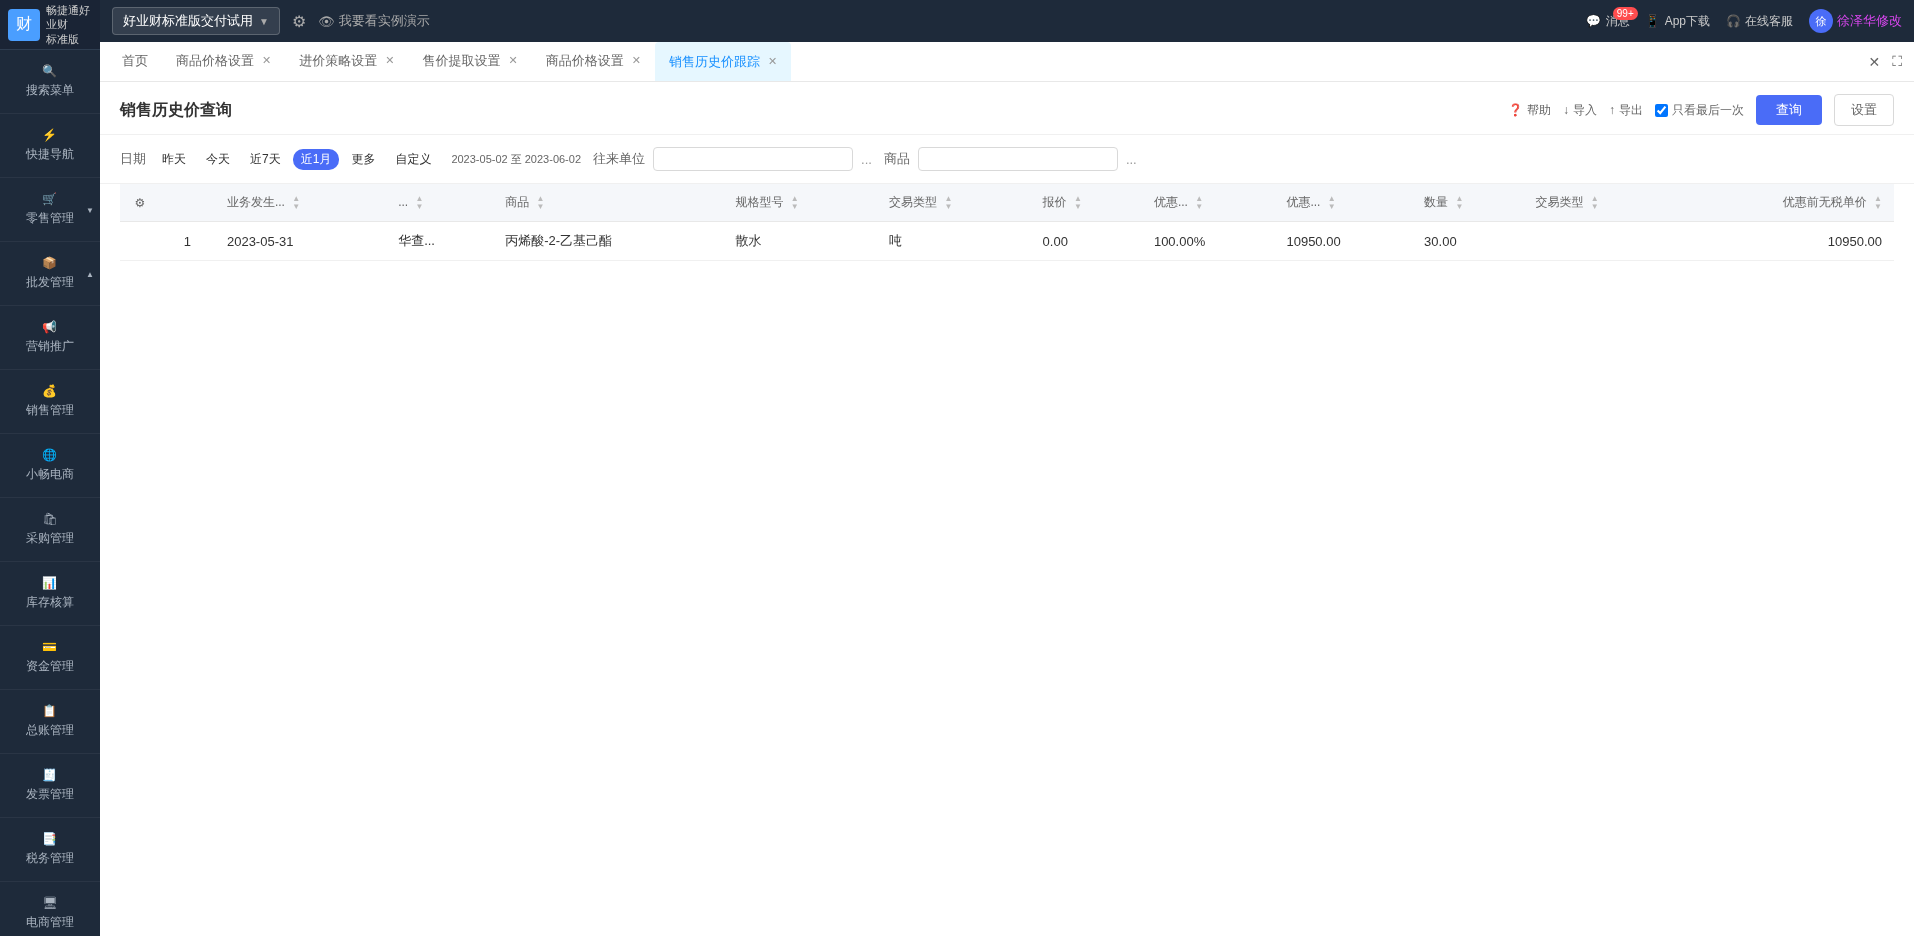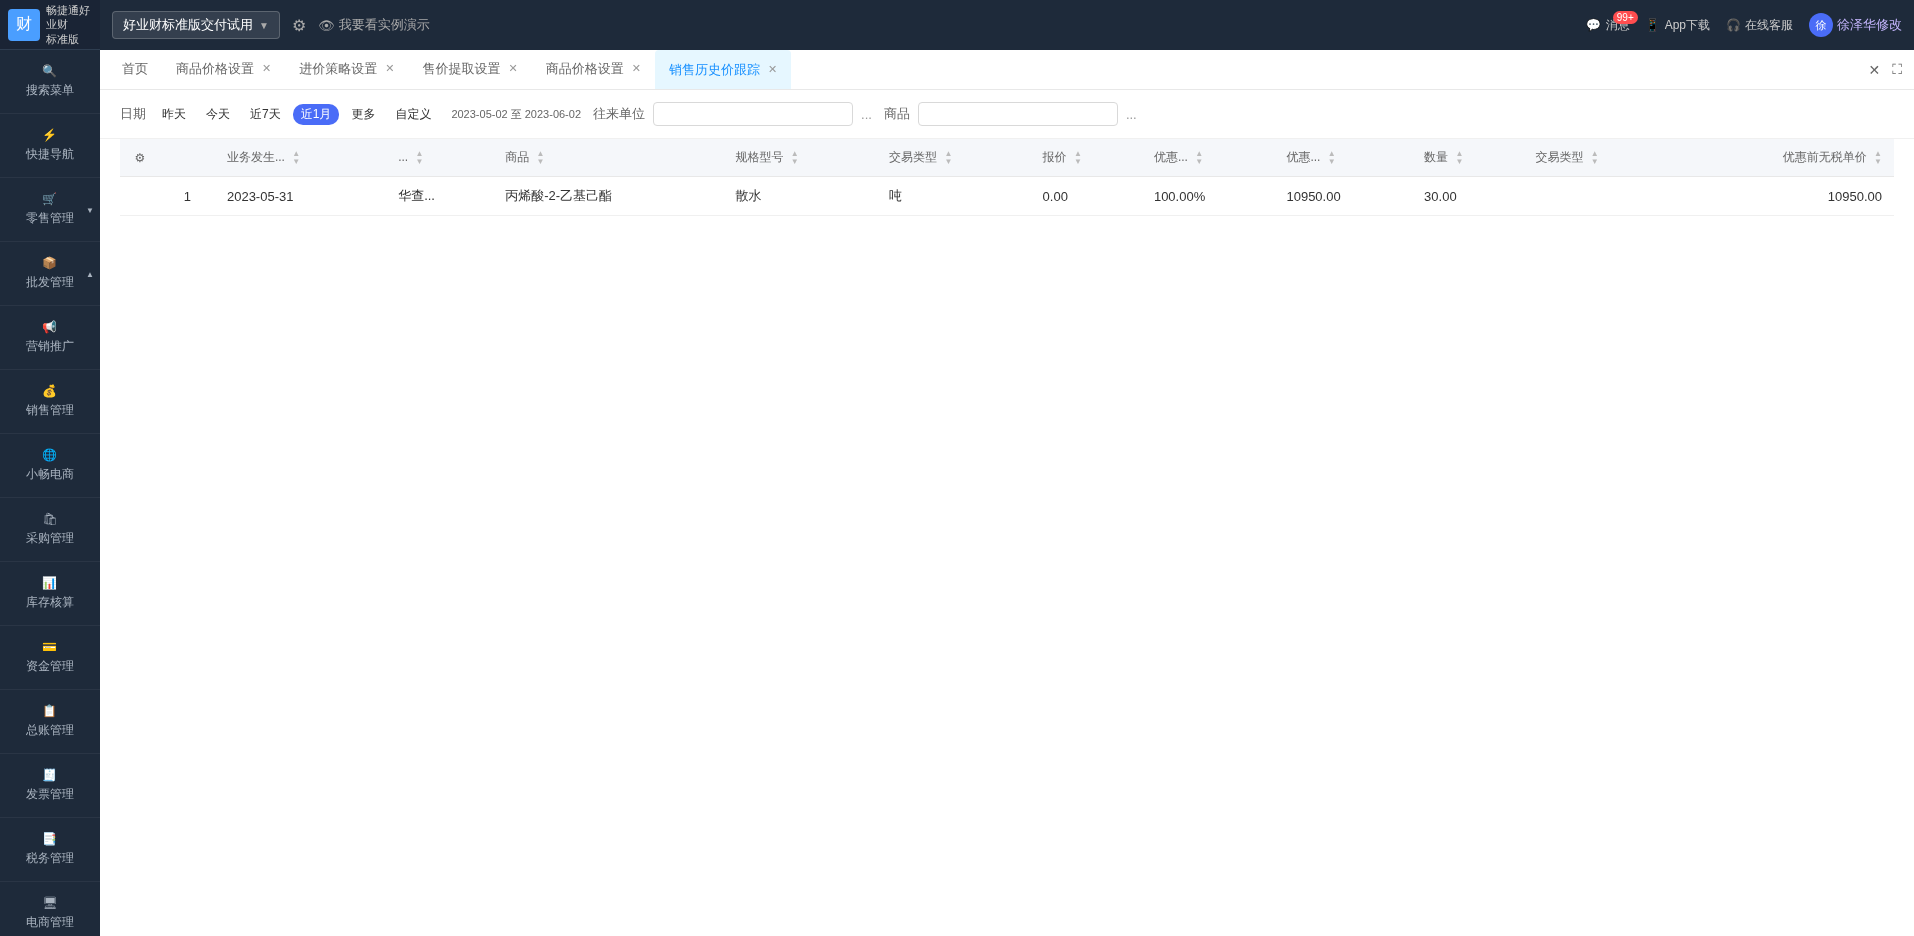--- a/index.html
+++ b/index.html
@@ -12,29 +12,29 @@
     .sidebar-logo-text { font-size: 11px; color: #ccc; line-height: 1.3; }
     .sidebar-menu-item { padding: 14px 8px; text-align: center; cursor: pointer; font-size: 12px; color: #aab4c0; display: flex; flex-direction: column; align-items: center; gap: 4px; border-bottom: 1px solid #2a3545; position: relative; }
     .sidebar-menu-item.has-arrow::after { content: '▲'; font-size: 8px; position: absolute; right: 6px; top: 50%; transform: translateY(-50%); }
     .sidebar-menu-item.has-arrow-down::after { content: '▼'; font-size: 8px; position: absolute; right: 6px; top: 50%; transform: translateY(-50%); }
     .sidebar-search { padding: 14px 8px; text-align: center; cursor: pointer; font-size: 12px; color: #aab4c0; display: flex; flex-direction: column; align-items: center; gap: 4px; }
 
     
     .main { flex: 1; display: flex; flex-direction: column; overflow: hidden; }
 
     
-    .topbar { height: 50px; background: #1e2a3a; display: flex; align-items: center; padding: 0 12px; gap: 12px; }
+    .topbar { height: 42px; background: #1e2a3a; display: flex; align-items: center; padding: 0 12px; gap: 12px; }
     .topbar-dropdown { background: rgba(255,255,255,0.1); border: 1px solid rgba(255,255,255,0.2); border-radius: 4px; padding: 4px 10px; color: #fff; font-size: 13px; display: flex; align-items: center; gap: 6px; cursor: pointer; }
     .topbar-dropdown .arrow { font-size: 10px; color: #aaa; }
     .topbar-settings-icon { color: #aaa; cursor: pointer; font-size: 16px; }
     .topbar-demo { color: #aaa; font-size: 13px; cursor: pointer; display: flex; align-items: center; gap: 4px; }
     .topbar-right { margin-left: auto; display: flex; align-items: center; gap: 16px; }
     .topbar-right-item { display: flex; align-items: center; gap: 4px; color: #ccc; font-size: 12px; cursor: pointer; position: relative; }
     .badge { background: #ff4d4f; color: #fff; font-size: 10px; border-radius: 8px; padding: 1px 4px; position: absolute; top: -6px; right: -8px; }
-    .user-name { color: #c4b5fd; font-size: 13px; }
+    .user-name { color: #d946ef; font-size: 13px; }
 
     
     .tabbar { background: #fff; display: flex; align-items: center; border-bottom: 1px solid #e8e8e8; padding: 0 8px; height: 40px; overflow-x: auto; }
     .tab { padding: 0 14px; height: 40px; display: flex; align-items: center; gap: 6px; font-size: 13px; color: #666; cursor: pointer; border-bottom: 2px solid transparent; white-space: nowrap; }
     .tab.active { color: #1890ff; border-bottom: none; background: #e6f7ff; border-radius: 4px 4px 0 0; }
     .tab .close { color: #999; font-size: 11px; margin-left: 2px; }
     .tabbar-end { margin-left: auto; display: flex; align-items: center; gap: 4px; }
     .tabbar-btn { background: none; border: none; cursor: pointer; color: #666; font-size: 14px; padding: 4px; }
 
     
@@ -194,20 +194,43 @@
       <span class="close">✕</span>
     </div>
     <div class="tabbar-end">
       <button class="tabbar-btn">✕</button>
       <button class="tabbar-btn">⛶</button>
     </div>
   </div>
 
   <div class="content">
 
+    <div class="content-header">
+      <h2 class="page-title">销售历史价查询</h2>
+      <div class="content-toolbar">
+        <div class="toolbar-btn">
+          <span>❓</span>
+          <span>帮助</span>
+        </div>
+        <div class="toolbar-btn">
+          <span>↓</span>
+          <span>导入</span>
+        </div>
+        <div class="toolbar-btn">
+          <span>↑</span>
+          <span>导出</span>
+        </div>
+        <div class="toolbar-checkbox">
+          <input type="checkbox" checked="" style="">
+          <span>只看最后一次</span>
+        </div>
+        <button class="query-btn">查询</button>
+        <button class="settings-btn">设置</button>
+      </div>
+    </div>
 
     <div class="filter-bar">
       <div class="filter-item">
         <span class="filter-label">日期</span>
         <div class="date-options">
           <span class="date-opt">昨天</span>
           <span class="date-opt">今天</span>
           <span class="date-opt">近7天</span>
           <span class="date-opt active">近1月</span>
           <span class="date-opt">更多</span>

